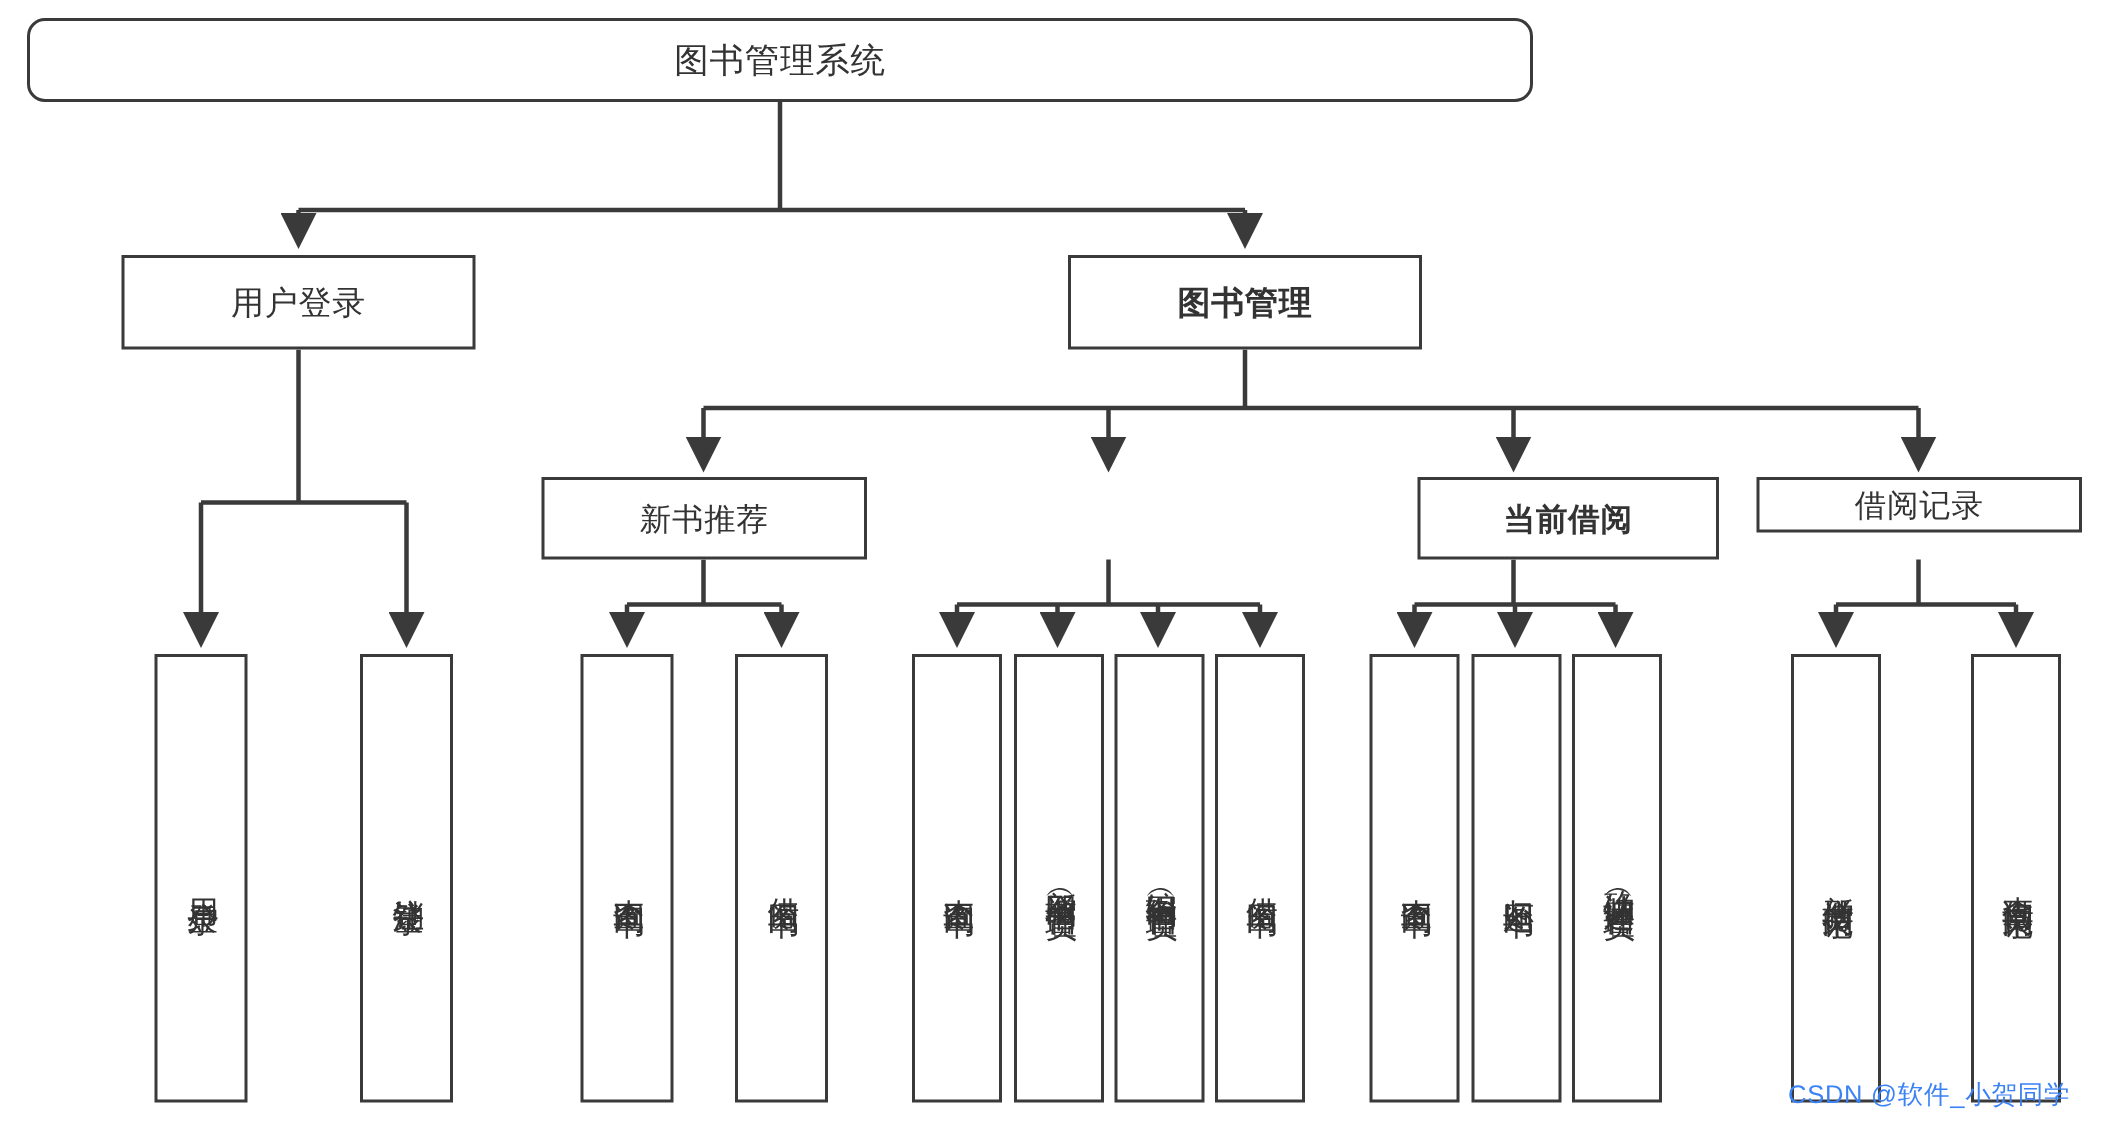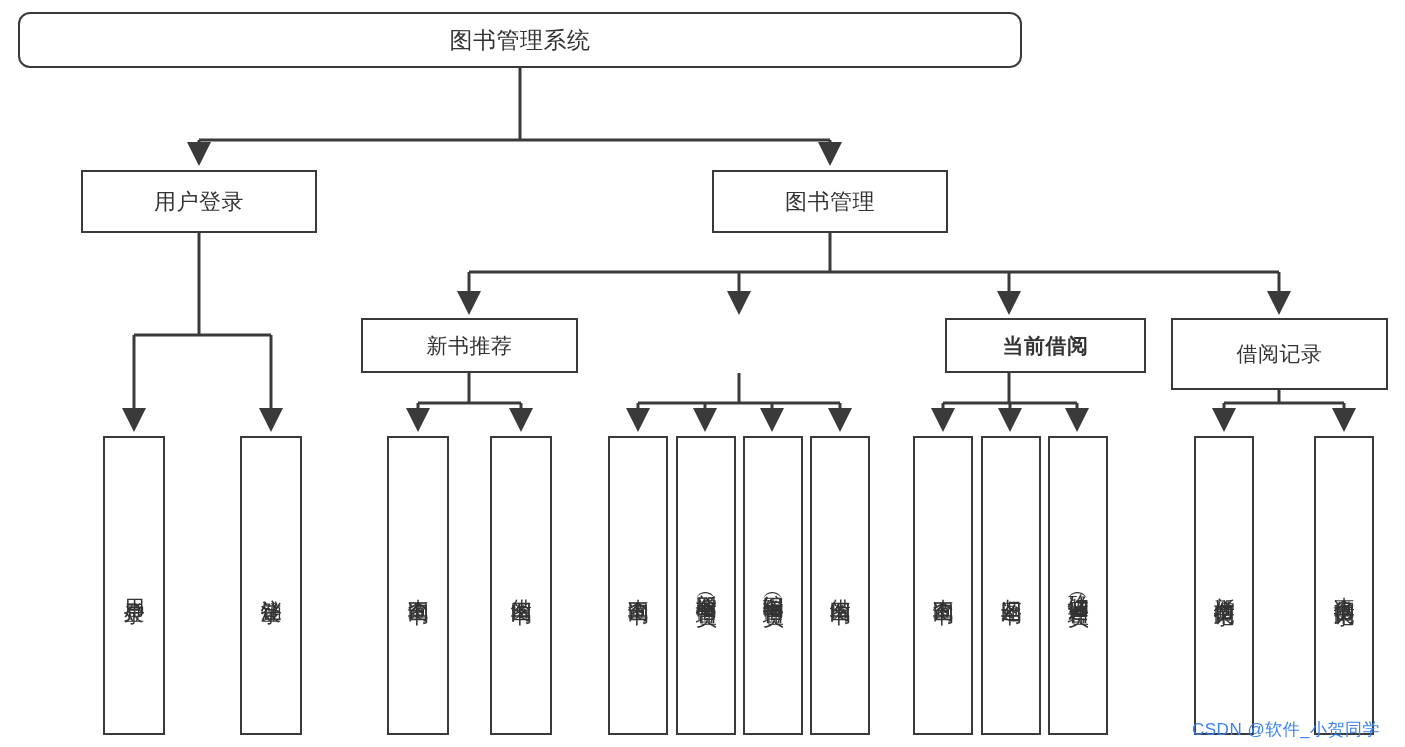--- a/index.html
+++ b/index.html
@@ -120,31 +120,31 @@
     </g>
   </svg>
 
   <div class="node node-root" style="left:18px; top:12px; width:1004px; height:56px;border-radius:12px;">
     <span class="label">图书管理系统</span>
   </div>
 
   <div class="node node-l1" style="left:81px; top:170px; width:236px; height:63px;">
     <span class="label">用户登录</span>
   </div>
-  <div class="node node-l1" style="left:712px; top:170px; width:236px; height:63px;">
+  <div class="node node-l1" style="left:712px; top:170px; width:236px; height:63px;font-weight:bold;">
     <span class="label">图书管理</span>
   </div>
 
   <div class="node node-l2" style="left:361px; top:318px; width:217px; height:55px;">
     <span class="label">新书推荐</span>
   </div>
   <div class="node node-l2" style="left:945px; top:318px; width:201px; height:55px;font-weight:bold;">
     <span class="label">当前借阅</span>
   </div>
-  <div class="node node-l2" style="left:1171px; top:318px; width:217px; height:72px;">
+  <div class="node node-l2" style="left:1171px; top:318px; width:217px; height:37px;">
     <span class="label">借阅记录</span>
   </div>
 
   <div class="node node-leaf" style="left:103px; top:436px; width:62px; height:299px;">
     <span class="label">用户登录</span>
   </div>
   <div class="node node-leaf" style="left:240px; top:436px; width:62px; height:299px;">
     <span class="label">注销登录</span>
   </div>
 

